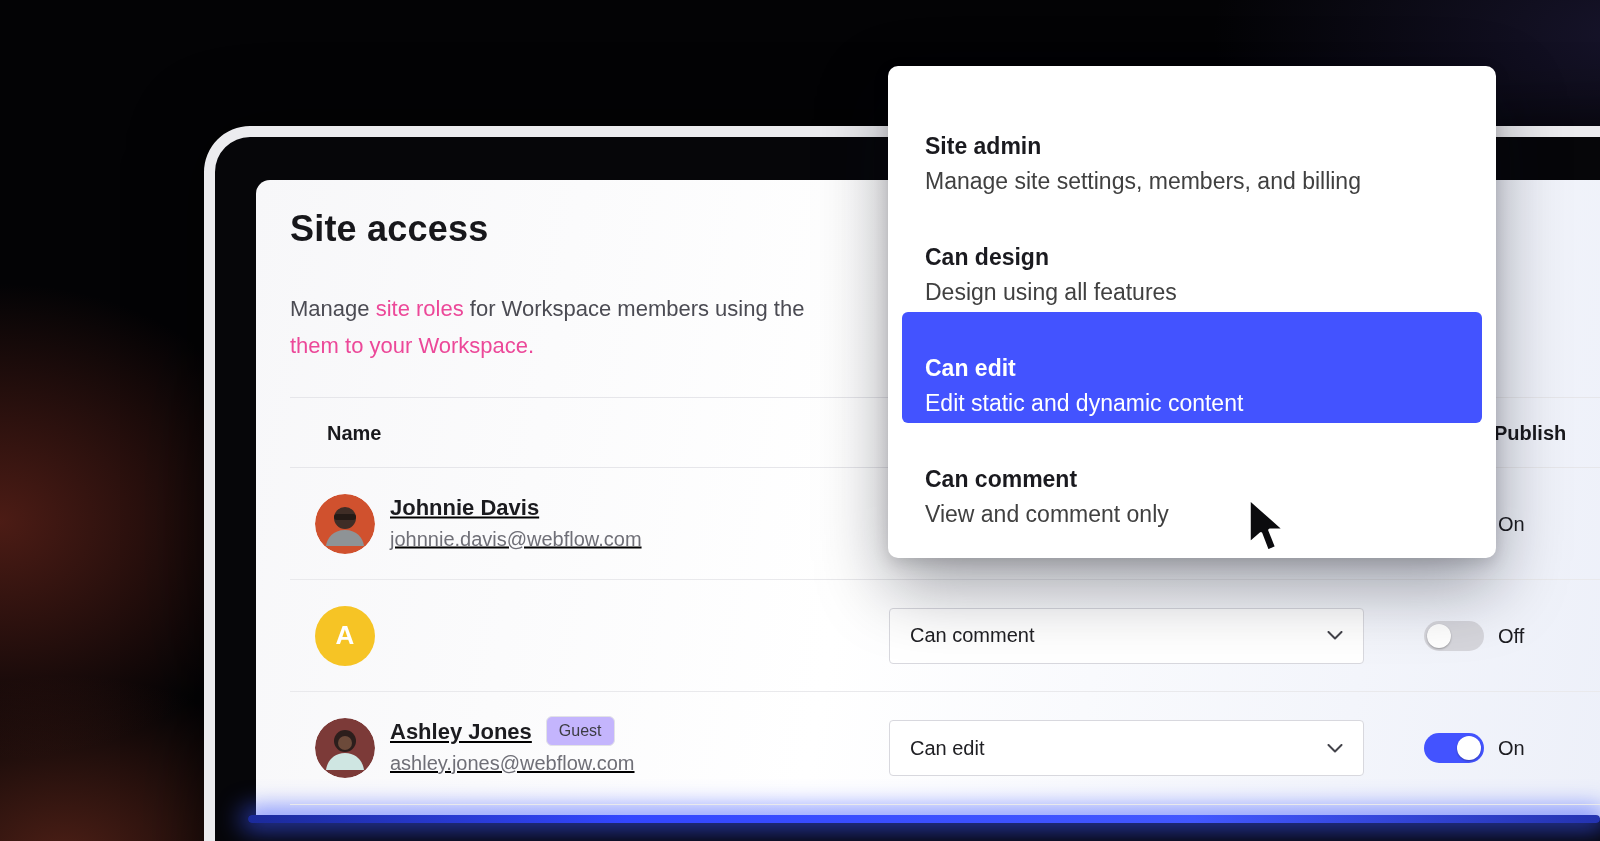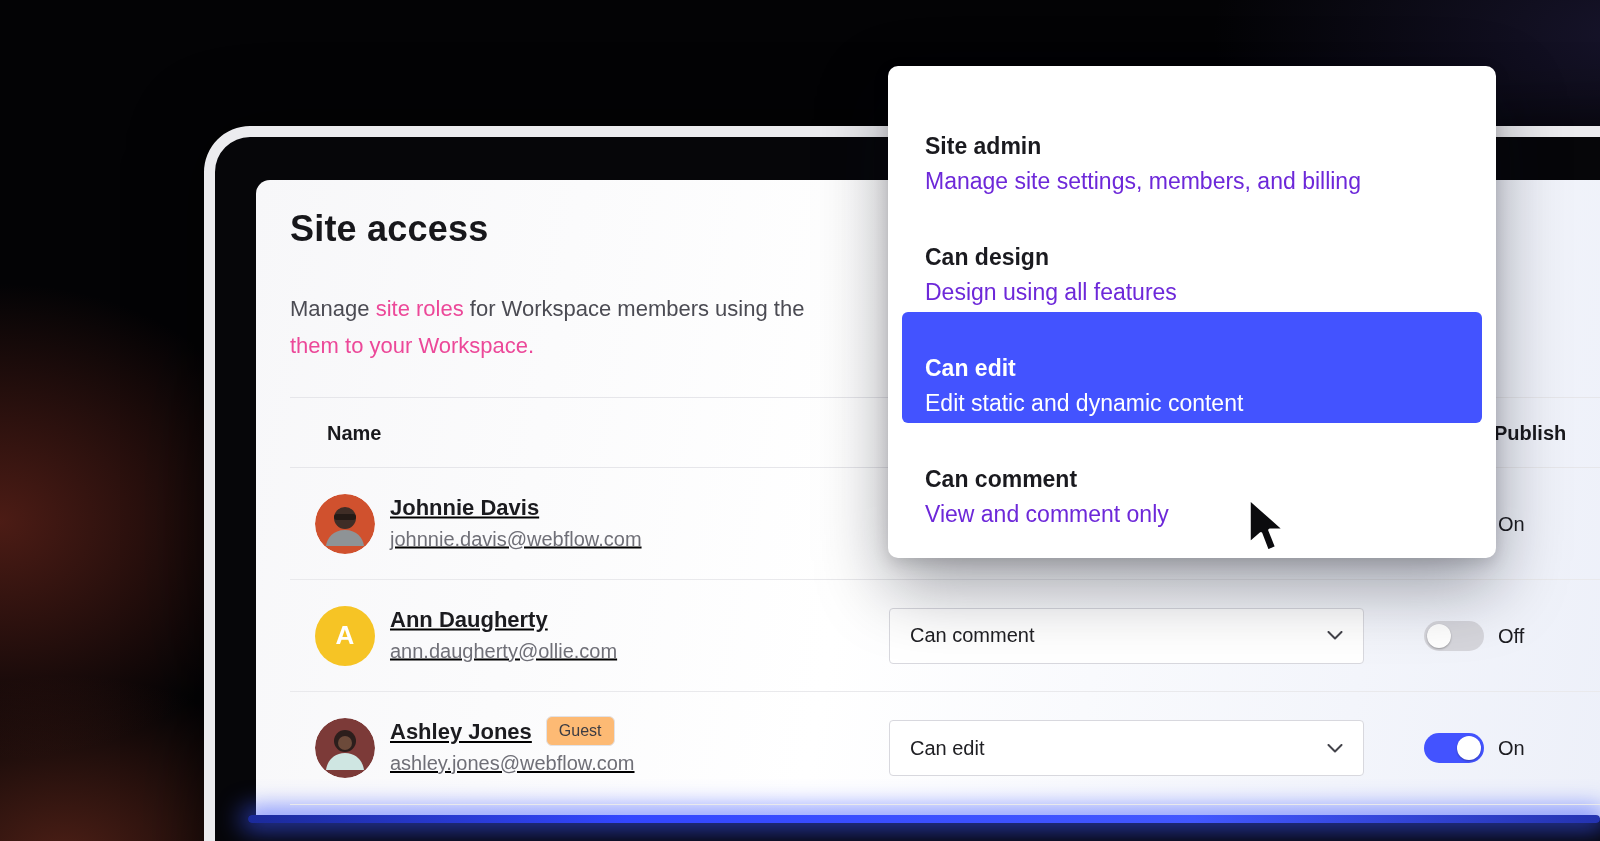--- a/index.html
+++ b/index.html
@@ -58,21 +58,21 @@
   .avatar-letter{
     position:absolute;left:25px;top:50%;transform:translateY(-50%);width:60px;height:60px;border-radius:50%;
     background:#f6c425;display:flex;align-items:center;justify-content:center;
     color:#fff;font-size:26px;font-weight:700;
   }
   .member{position:absolute;left:100px;top:50%;transform:translateY(-50%);text-decoration:underline;}
   .member-name{font-size:22px;font-weight:700;color:#1b1b1f;line-height:30px;white-space:nowrap;}
   .member-email{font-size:20px;color:#6f6f77;line-height:33px;white-space:nowrap;}
   .badge{
     display:inline-block;margin-left:14px;vertical-align:3px;
-    background:#fdba74;border:1px solid #e2e2e6;border-radius:6px;
+    background:#c4b5fd;border:1px solid #e2e2e6;border-radius:6px;
     padding:3px 12px;font-size:16px;font-weight:400;color:#3c3c43;line-height:22px;
   }
   .role-select{
     position:absolute;left:599px;top:50%;transform:translateY(-50%);
     width:475px;height:56px;box-sizing:border-box;
     border:1px solid #d8d8de;border-radius:4px;background:#fff;
     display:flex;align-items:center;justify-content:space-between;
     padding:0 20px;font-size:20px;color:#202024;cursor:pointer;
   }
   .toggle{
@@ -93,21 +93,21 @@
     position:absolute;left:888px;top:66px;width:608px;box-sizing:border-box;
     background:#fff;border-radius:10px;padding:24px 0;
     box-shadow:0 28px 70px rgba(8,10,24,.38),0 5px 16px rgba(0,0,0,.14);
     z-index:10;
   }
   .menu-item{
     height:111px;box-sizing:border-box;padding:0 37px;
     display:flex;flex-direction:column;justify-content:center;gap:5px;cursor:pointer;
   }
   .menu-item .mi-title{font-size:23px;font-weight:700;color:#1a1a1f;line-height:30px;margin-top:36px;}
-  .menu-item .mi-desc{font-size:23px;font-weight:400;color:#6d28d9;line-height:30px;}
+  .menu-item .mi-desc{font-size:23px;font-weight:400;color:#404040;line-height:30px;}
   .menu-item.selected{
     margin:0 14px;padding:0 23px;background:#4353ff;border-radius:6px;
   }
   .menu-item.selected .mi-title,.menu-item.selected .mi-desc{color:#ffffff;}
   .cursor{position:absolute;left:1246px;top:496px;z-index:11;}
 </style>
 </head>
 <body>
 
 <div class="stage">
@@ -144,24 +144,20 @@
         <div class="member-email">johnnie.davis@webflow.com</div>
       </div>
       <div class="toggle on">
           <span class="knob"></span>
         </div>
       <span class="publish-label">On</span>
     </div>
 
     <div class="row">
       <span class="avatar-letter">A</span>
-      <div class="member">
-        <div class="member-name">Ann Daugherty</div>
-        <div class="member-email">ann.daugherty@ollie.com</div>
-      </div>
       <div class="role-select">
         <span>Can comment</span>
         <svg width="16" height="9" viewBox="0 0 16 9">
           <path d="M1.5 1 L8 7.5 L14.5 1" fill="none" stroke="#43434a" stroke-width="2" stroke-linecap="round" stroke-linejoin="round"></path>
         </svg>
       </div>
       <div class="toggle off">
           <span class="knob"></span>
         </div>
       <span class="publish-label">Off</span>

